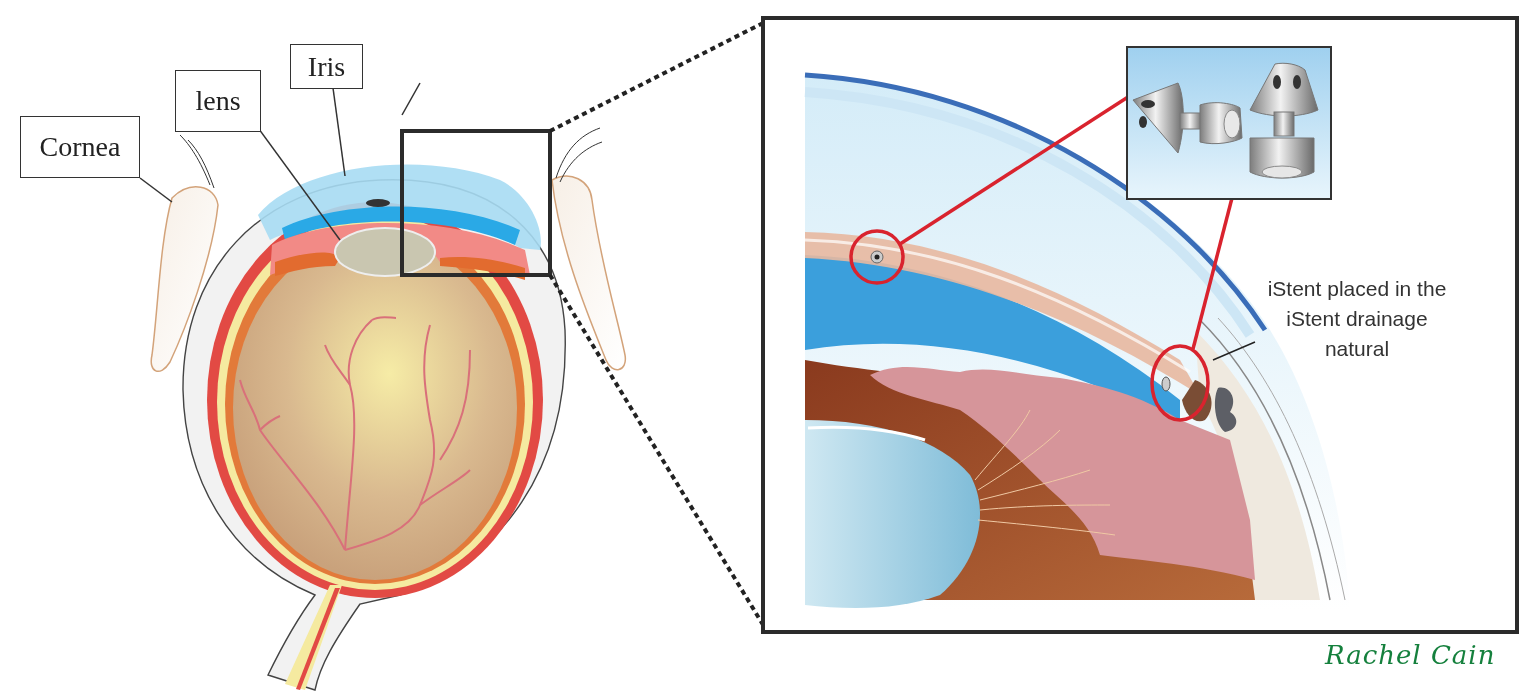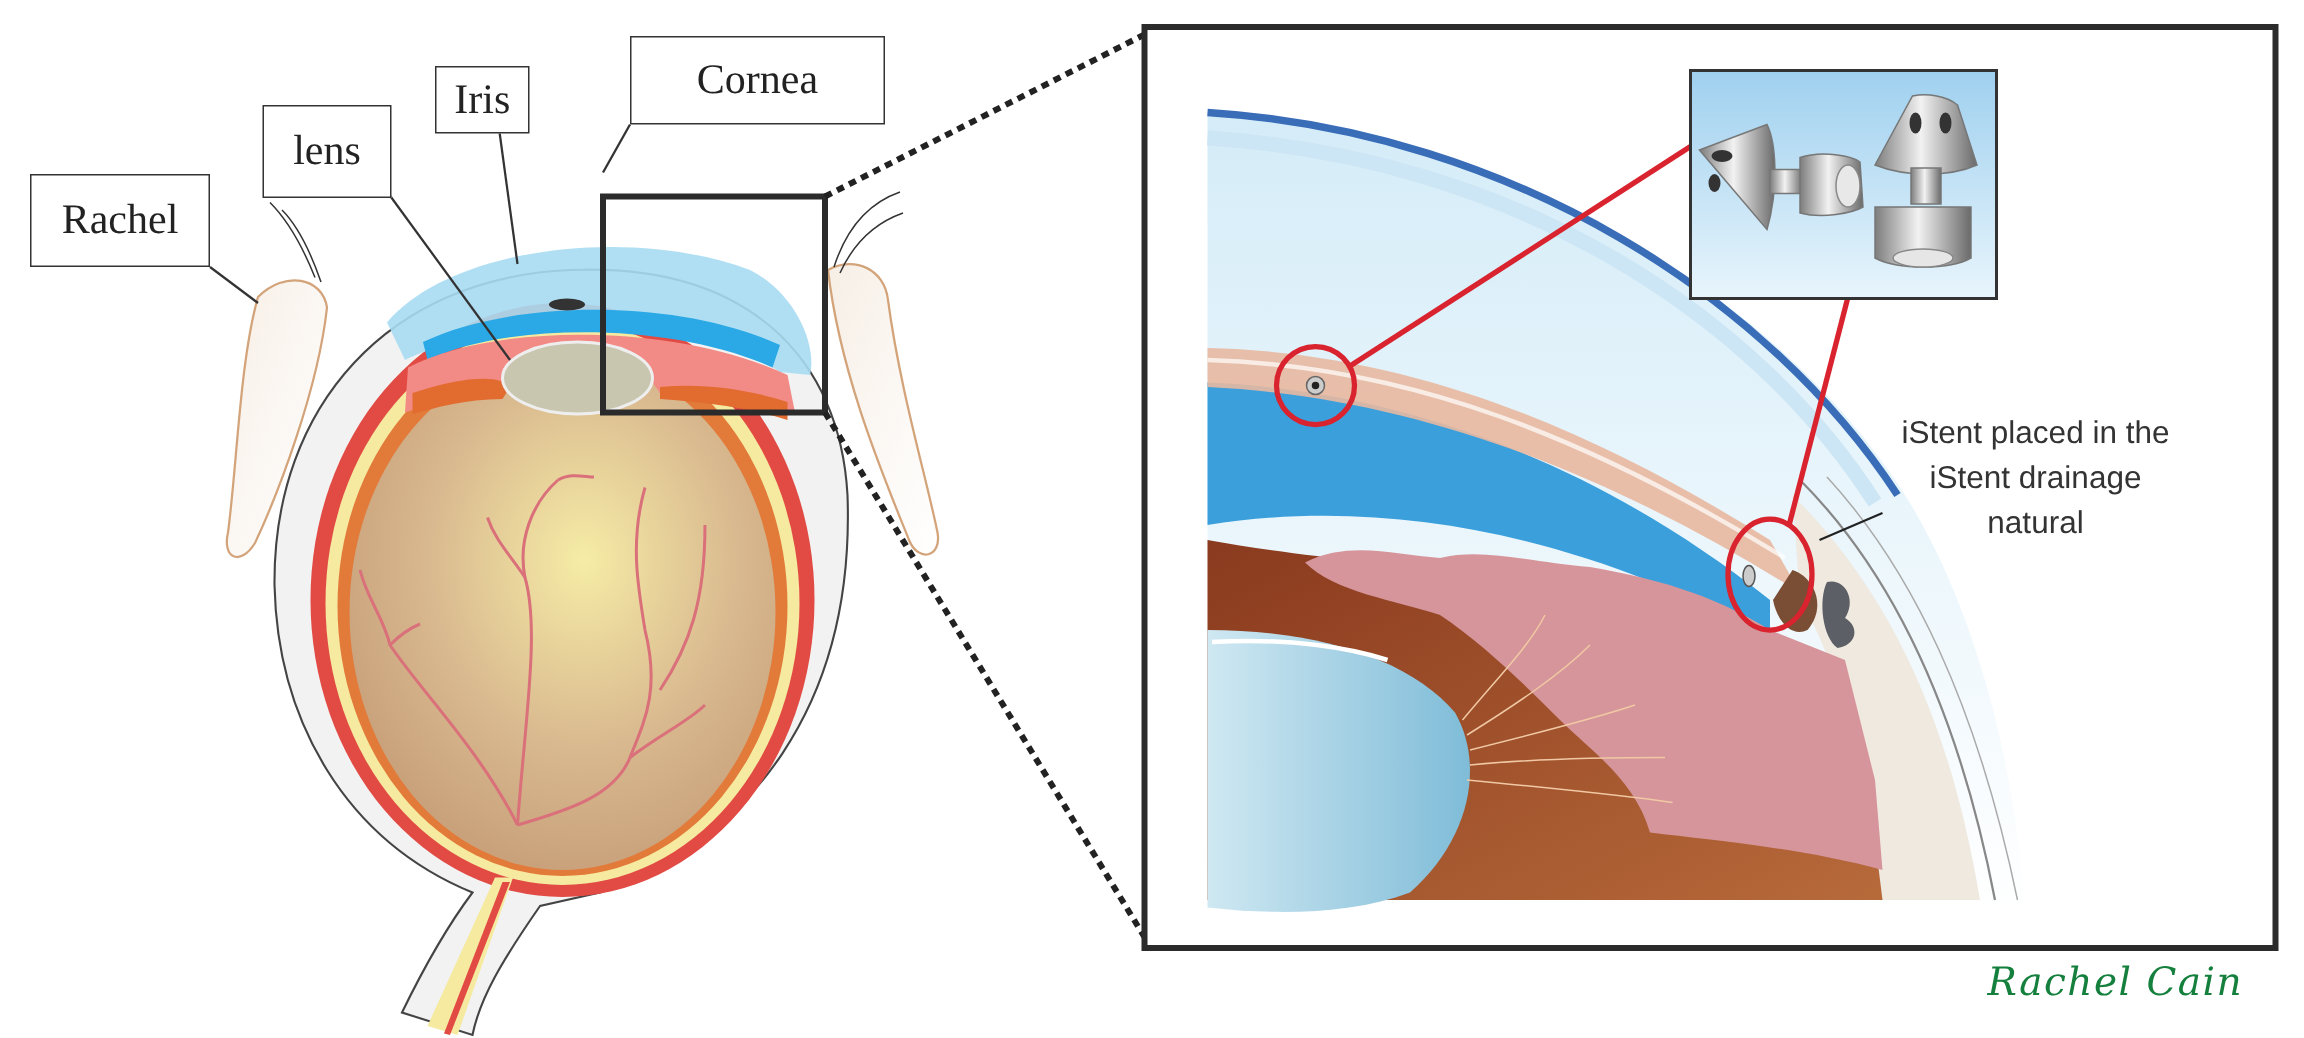--- a/index.html
+++ b/index.html
@@ -183,30 +183,27 @@
         <ellipse cx="1282" cy="172" rx="20" ry="6" fill="#e6e6e6" stroke="#888"></ellipse>
       </g>
 
       <line x1="1213" y1="360" x2="1255" y2="342" stroke="#222" stroke-width="1.5"></line>
 
       <rect x="763" y="18" width="754" height="614" fill="none" stroke="#2b2b2b" stroke-width="4"></rect>
     </g>
   </svg>
 
   <div class="label-box" style="left:20px; top:116px; width:120px; height:62px; font-size:28px;">
-    <span>Rachel</span>
+    <span>Cornea</span>
   </div>
   <div class="label-box" style="left:175px; top:70px; width:86px; height:62px; font-size:28px;">
     <span>lens</span>
   </div>
-  <div class="label-box" style="left:290px; top:44px; width:63px; height:45px; font-size:28px;">
+  <div class="label-box" style="left:290px; top:44px; width:73px; height:45px; font-size:28px;">
     <span>Iris</span>
-  </div>
-  <div class="label-box" style="left:420px; top:24px; width:170px; height:59px; font-size:28px;">
-    <span>Cornea</span>
   </div>
 
   <div class="callout-text" style="left:1222px; top:274px; width:270px;">
     <div>iStent placed in the</div>
     <div>iStent drainage</div>
     <div>natural</div>
   </div>
 
   <div class="signature" style="left:1325px; top:640px;">Rachel Cain</div>
 </div>

